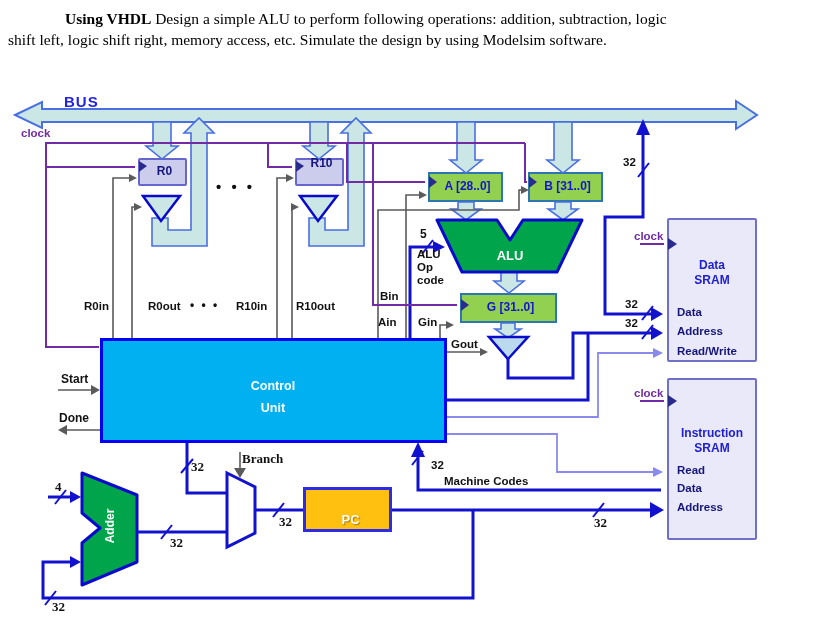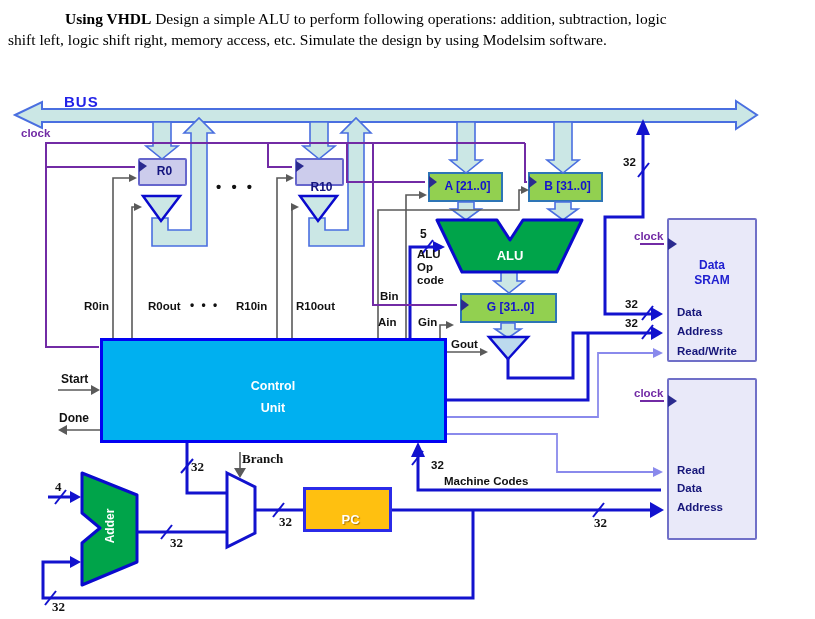--- a/index.html
+++ b/index.html
@@ -168,22 +168,22 @@
       <line x1="273" y1="517" x2="284" y2="503"></line>
     </g>
   </svg>
 
   <div class="lbl blue" style="left:64px;top:96px;letter-spacing:1px;font-size:15px;">BUS</div>
   <div class="lbl purple" style="left:21px;top:127px;">clock</div>
   <div class="lbl purple" style="left:634px;top:230px;">clock</div>
   <div class="lbl purple" style="left:634px;top:387px;">clock</div>
 
   <div class="lbl regtxt" style="left:142px;top:165px;width:45px;">R0</div>
-  <div class="lbl regtxt" style="left:299px;top:181px;width:45px;">R10</div>
-  <div class="lbl grntxt" style="left:432px;top:180px;width:71px;">A [21..0]</div>
+  <div class="lbl regtxt" style="left:299px;top:157px;width:45px;">R10</div>
+  <div class="lbl grntxt" style="left:432px;top:180px;width:71px;">A [28..0]</div>
   <div class="lbl grntxt" style="left:532px;top:180px;width:71px;">B [31..0]</div>
   <div class="lbl grntxt" style="left:464px;top:301px;width:93px;">G [31..0]</div>
   <div class="lbl white" style="left:480px;top:250px;width:60px;font-size:13px;">ALU</div>
   <div class="lbl white" style="left:238px;top:375px;width:70px;font-size:12.5px;line-height:22px;"><span class="wrap">Control Unit</span></div>
   <div class="lbl white" style="left:303px;top:514px;width:95px;font-size:13px;text-shadow:1px 1px 1px #b07800;">PC</div>
   <div class="lbl white" style="left:75px;top:520px;width:70px;font-size:12px;transform:rotate(-90deg);">Adder</div>
 
   <div class="lbl" style="left:216px;top:181px;font-size:15px;letter-spacing:3px;">• • •</div>
   <div class="lbl" style="left:190px;top:299px;font-size:12px;letter-spacing:2px;">• • •</div>
 
@@ -212,17 +212,18 @@
   <div class="lbl serif" style="left:279px;top:514px;">32</div>
   <div class="lbl serif" style="left:170px;top:535px;">32</div>
   <div class="lbl serif" style="left:52px;top:599px;">32</div>
   <div class="lbl serif" style="left:55px;top:479px;">4</div>
 
   <div class="lbl sramtitle" style="left:687px;top:258px;width:50px;"><span class="wrap">Data SRAM</span></div>
   <div class="lbl navy" style="left:677px;top:306px;">Data</div>
   <div class="lbl navy" style="left:677px;top:325px;">Address</div>
   <div class="lbl navy" style="left:677px;top:345px;">Read/Write</div>
 
+  <div class="lbl sramtitle" style="left:672px;top:426px;width:80px;"><span class="wrap">Instruction SRAM</span></div>
   <div class="lbl navy" style="left:677px;top:464px;">Read</div>
   <div class="lbl navy" style="left:677px;top:482px;">Data</div>
   <div class="lbl navy" style="left:677px;top:501px;">Address</div>
 
 </div>
 
 </body></html>

